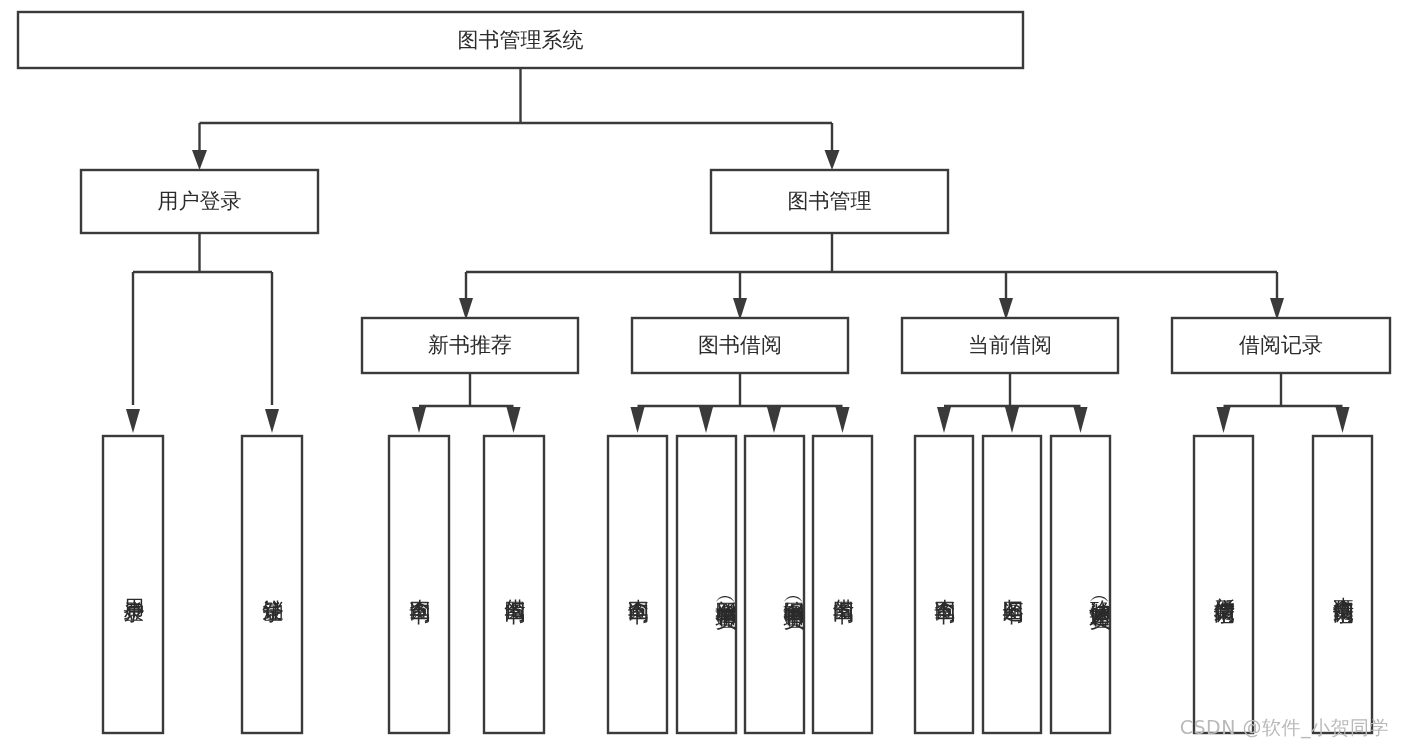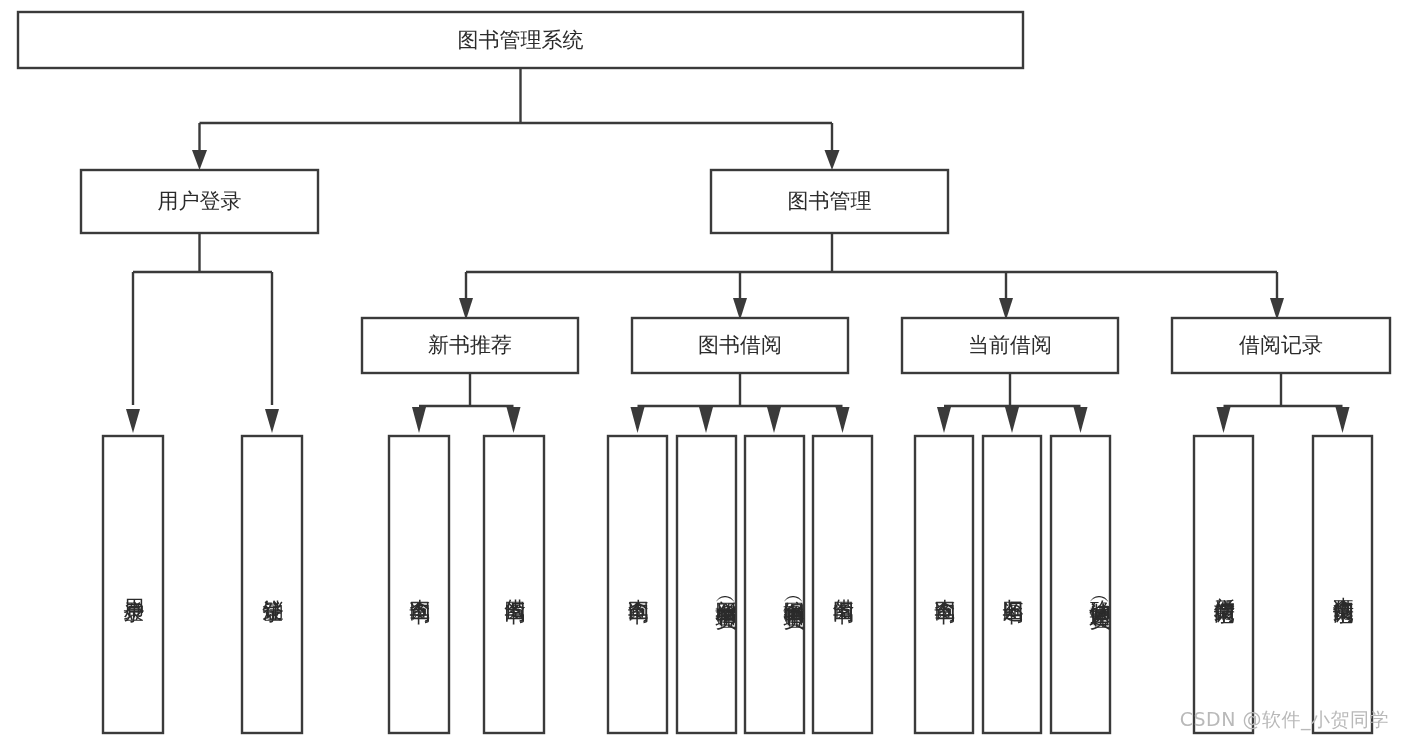--- a/index.html
+++ b/index.html
@@ -63,21 +63,21 @@
     justify-content: center;
     white-space: nowrap;
     pointer-events: none;
   }
   .node-label-v.centered {
     align-items: center;
   }
   .watermark {
     position: absolute;
     right: 16px;
-    bottom: 14px;
+    bottom: 6px;
     font-family: "DejaVu Sans", "Liberation Sans", sans-serif;
     font-size: 19px;
     color: #b9b9b9;
     white-space: nowrap;
     letter-spacing: 0.5px;
   }
 </style>
 </head>
 <body>
 

